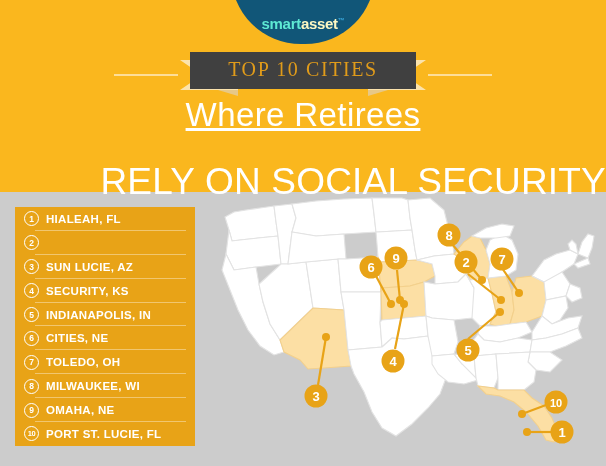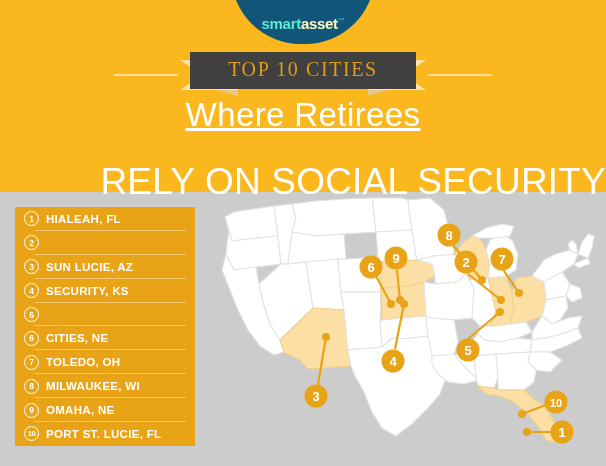--- a/index.html
+++ b/index.html
@@ -149,20 +149,21 @@
     <div class="list-item">
       <span class="rank">3</span>
       <span class="city">SUN LUCIE, AZ</span>
     </div>
     <div class="list-item">
       <span class="rank">4</span>
       <span class="city">SECURITY, KS</span>
     </div>
     <div class="list-item">
       <span class="rank">5</span>
+      <span class="city">INDIANAPOLIS, IN</span>
     </div>
     <div class="list-item">
       <span class="rank">6</span>
       <span class="city">CITIES, NE</span>
     </div>
     <div class="list-item">
       <span class="rank">7</span>
       <span class="city">TOLEDO, OH</span>
     </div>
     <div class="list-item">

